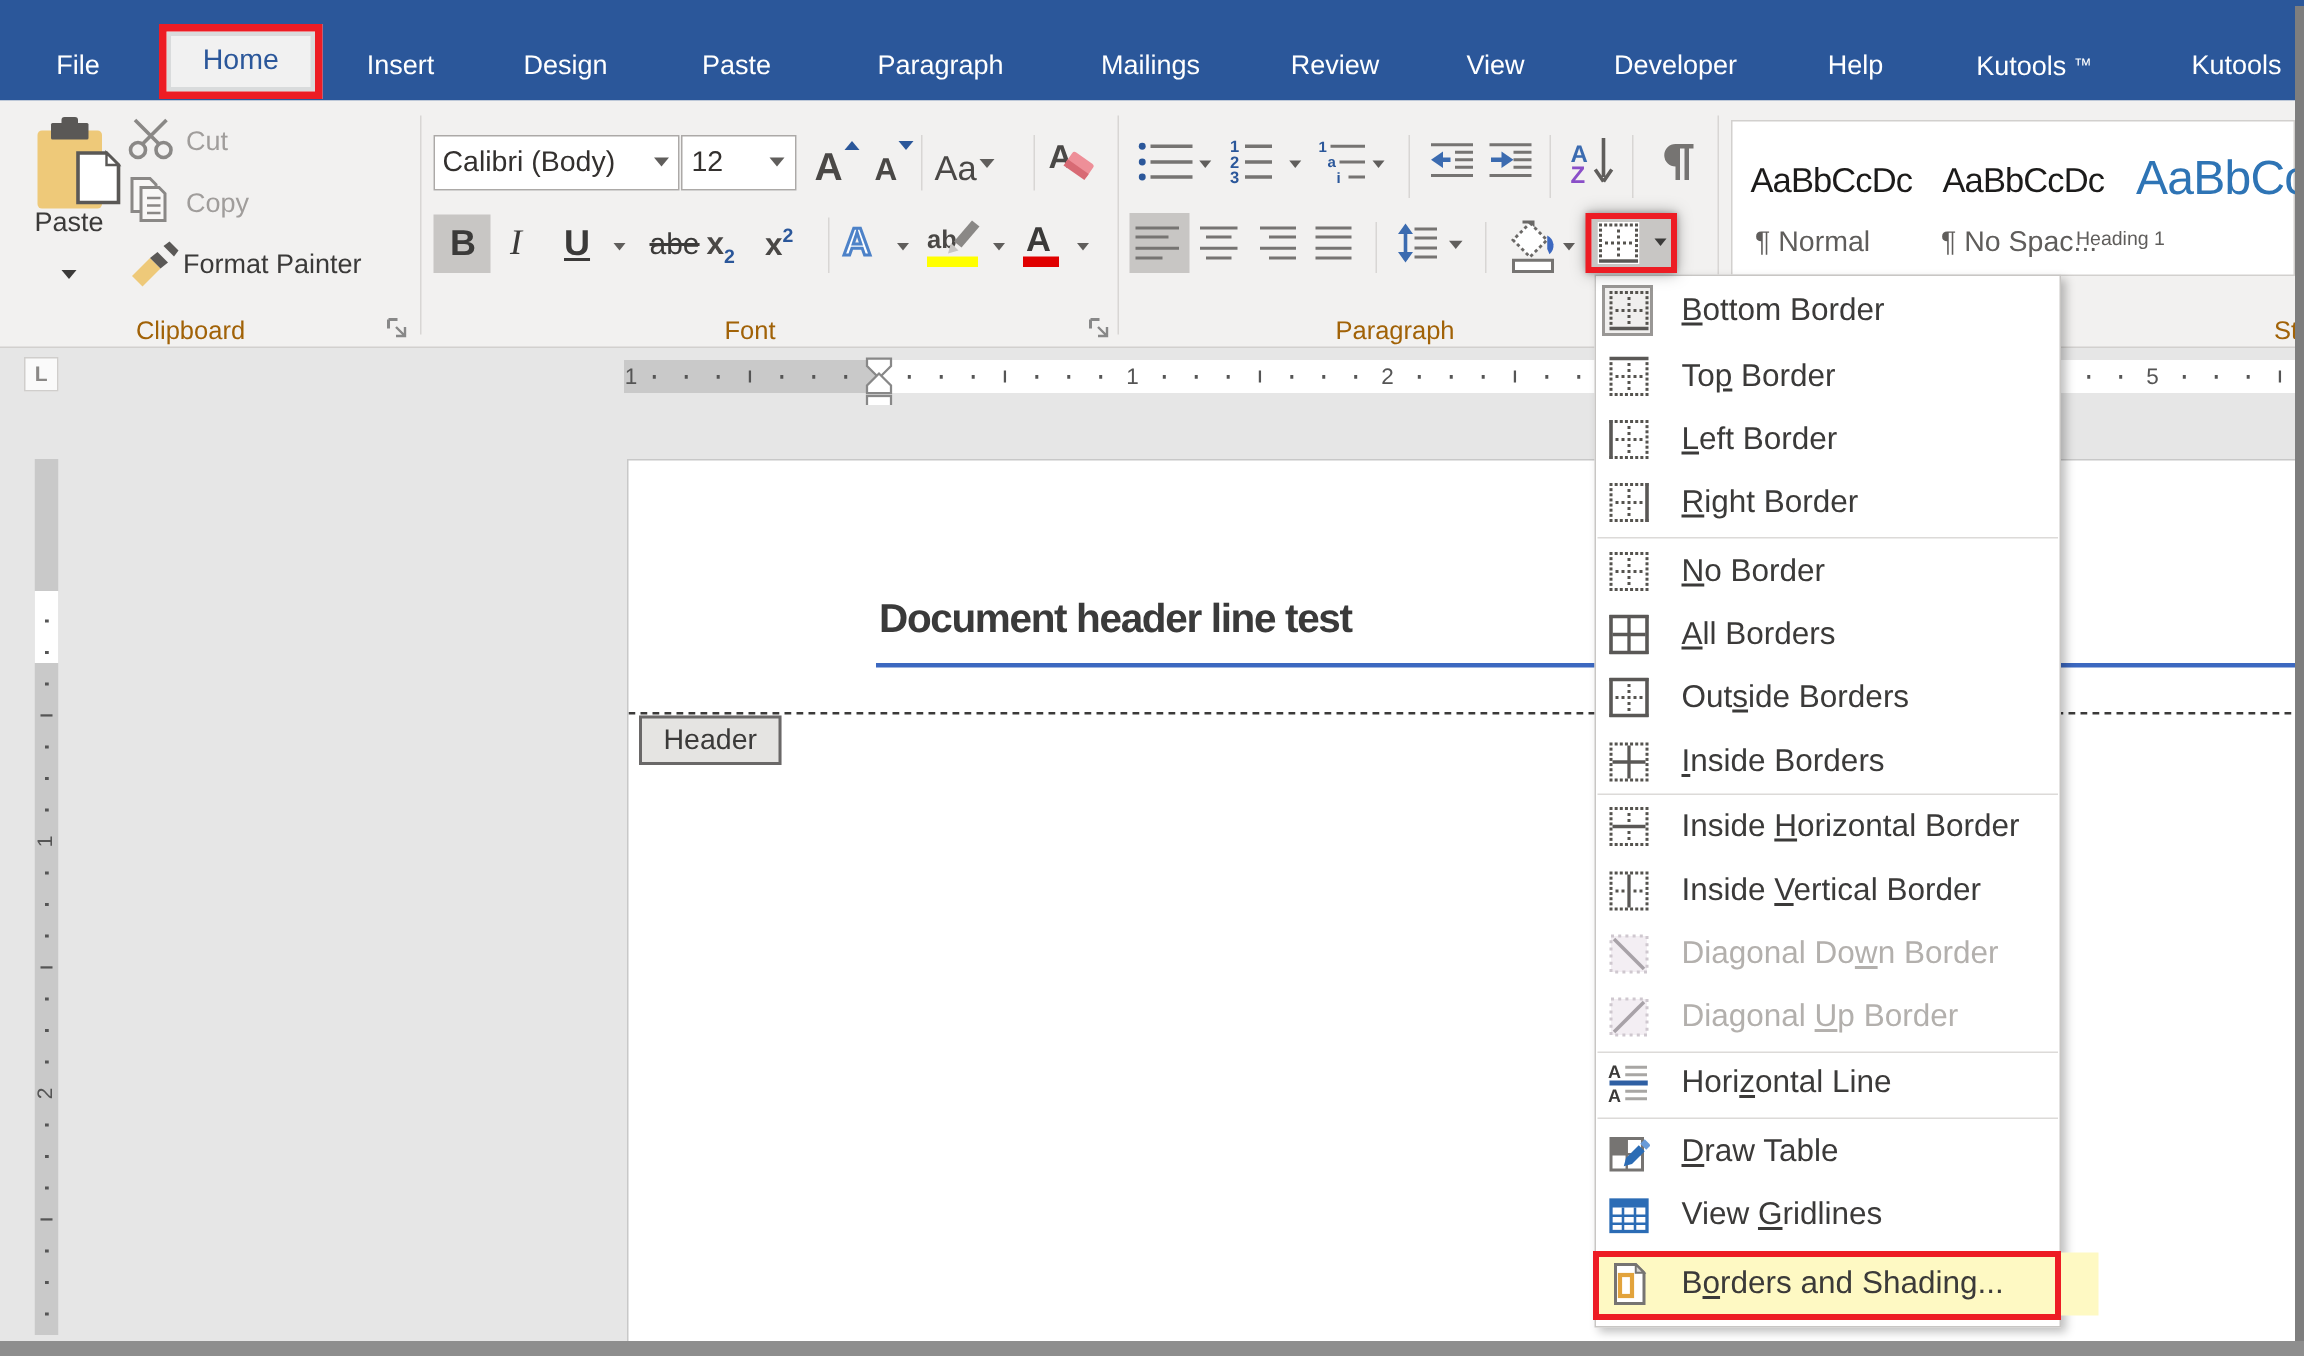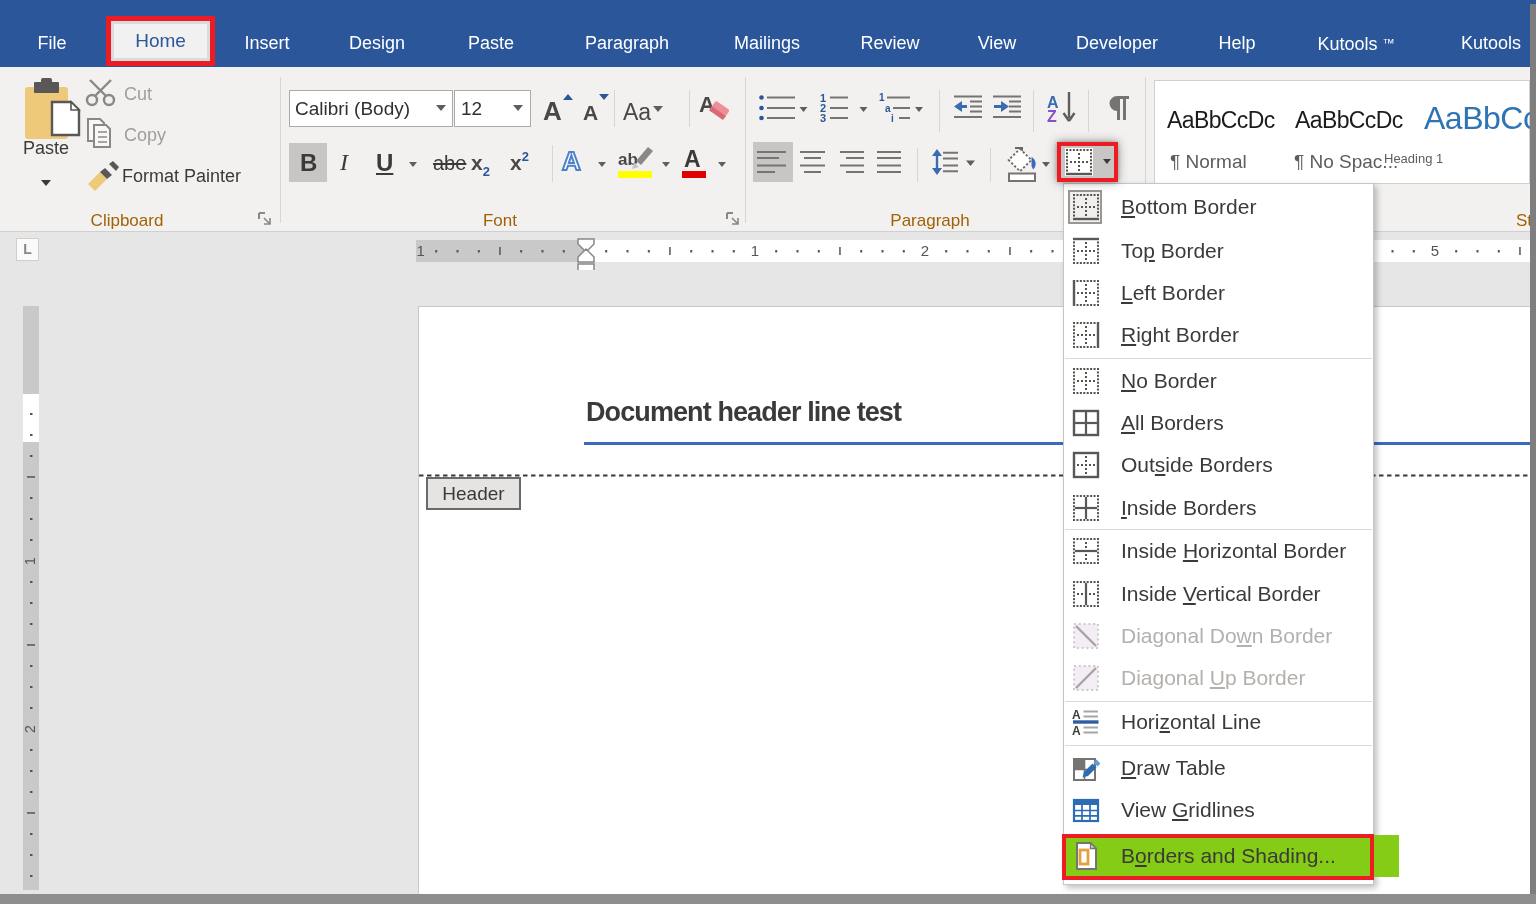--- a/index.html
+++ b/index.html
@@ -722,21 +722,21 @@
 <div class="mtext"><u>D</u>raw Table</div>
   </div>
 <div class="mi" style="top:789.0px;">
 <svg class="micon" width="28" height="28" viewBox="0 0 28 28">
       <rect x="2" y="4" width="24" height="21" fill="#fff" stroke="#2b6cb5" stroke-width="2.2"></rect>
       <rect x="2" y="4" width="24" height="5" fill="#2b6cb5"></rect>
       <path d="M10 9 v16 M18 9 v16 M2 14.5 h24 M2 19.8 h24" stroke="#2b6cb5" stroke-width="1.7"></path>
     </svg>
 <div class="mtext">View <u>G</u>ridlines</div>
   </div>
-<div class="mi" style="top:835.0px;background:#84cc16;">
+<div class="mi" style="top:835.0px;background:#fef9c3;">
 <svg class="micon" width="28" height="28" viewBox="0 0 28 28">
       <path d="M5 1 h13.5 l5.5 5.5 v20.5 h-19 z" fill="#fff" stroke="#767472" stroke-width="2"></path>
       <path d="M18.5 1 v5.5 h5.5 z" fill="#d8d6d4" stroke="#767472" stroke-width="1.3"></path>
       <rect x="8" y="8" width="8" height="14" fill="none" stroke="#e2a33c" stroke-width="2.8"></rect>
     </svg>
 <div class="mtext">B<u>o</u>rders and Shading...</div>
   </div>
 <div class="msep" style="top:357.5px"></div>
 <div class="msep" style="top:529.0px"></div>
 <div class="msep" style="top:701.0px"></div>

